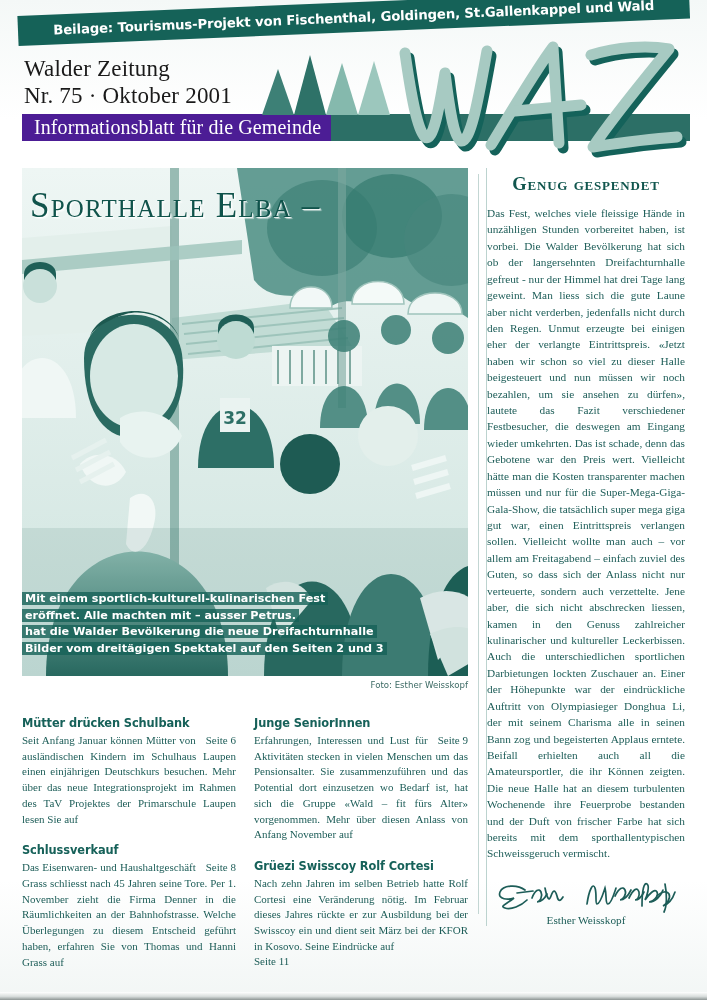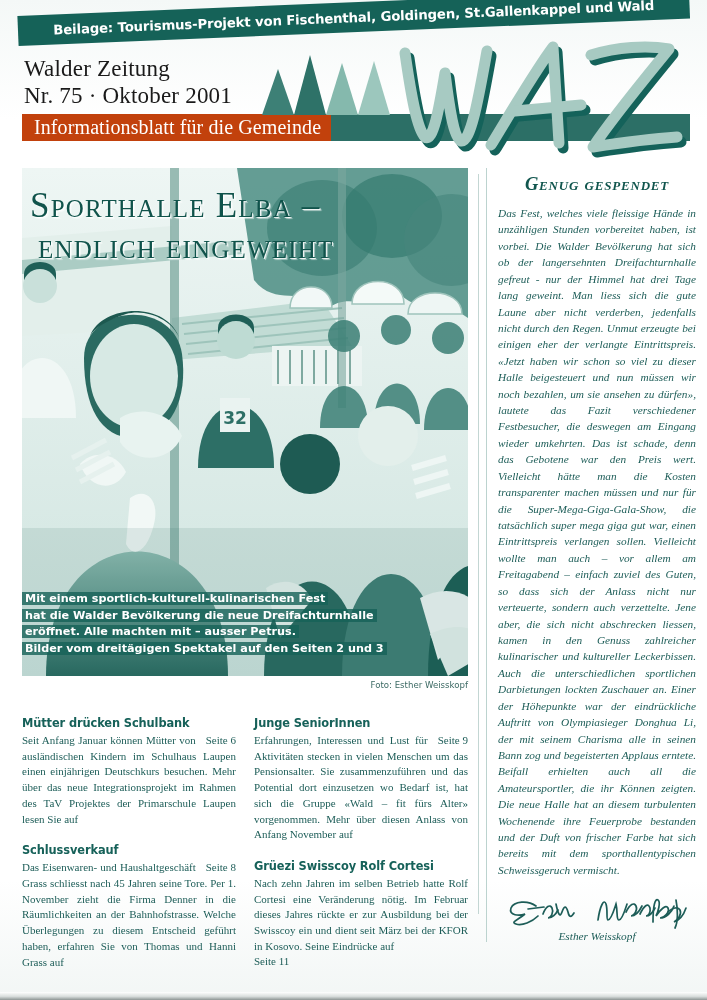--- a/index.html
+++ b/index.html
@@ -84,21 +84,21 @@
     font-size: 23px;
     color: #1a1a1a;
     line-height: 1.18;
     letter-spacing: 0.2px;
   }
   .subbar {
     position: absolute;
     left: 22px;
     top: 114px;
     height: 27px;
-    background: #c2410c;
+    background: #4c1d95;
     padding: 0 10px 0 12px;
     display: flex;
     align-items: center;
     color: #ffffff;
     font-size: 20px;
     letter-spacing: 0.1px;
   }
   .subbar-tail {
     position: absolute;
     left: 330px;
@@ -137,22 +137,21 @@
     left: 22px;
     top: 0;
     width: 446px;
   }
   .right-col {
     position: absolute;
     left: 486px;
     top: 0;
     width: 198px;
     border-left: 1px solid #bcd3cf;
-    padding-left: 11px;
-    font-style: italic;
+    padding-left: 0;
   }
   .vrule {
     position: absolute;
     left: 478px;
     top: 6px;
     width: 1px;
     height: 740px;
     background: #c3d6d3;
   }
 
@@ -428,27 +427,26 @@
             <path d="M406,508 C406,360 500,360 500,508 Z" fill="#1e5f56"></path>
             <path d="M398,430 C424,416 452,424 460,446 L416,492 Z" fill="#f0f7f5"></path>
             <path d="M408,466 C436,452 462,460 470,482 L426,508 Z" fill="#e7f2ef"></path>
           </g>
 
           <rect x="0" y="360" width="446" height="148" fill="#13564e" opacity="0.10"></rect>
         </svg>
 
         <div class="headline">
           <span class="hl-line hl1">Sporthalle Elba –</span>
-          <span class="hl-line hl2">endlich eingeweiht</span>
         </div>
 
         <div class="caption">
           <div><span>Mit einem sportlich-kulturell-kulinarischen Fest</span></div>
+          <div><span>eröffnet. Alle machten mit – ausser Petrus.</span></div>
           <div><span>hat die Walder Bevölkerung die neue Dreifachturnhalle</span></div>
-          <div><span>eröffnet. Alle machten mit – ausser Petrus.</span></div>
           <div><span>Bilder vom dreitägigen Spektakel auf den Seiten 2 und 3</span></div>
         </div>
       </div>
 
       <div class="photo-credit">Foto: Esther Weisskopf</div>
     </div>
 
     <div class="teasers">
 
       <div class="teaser-col">

